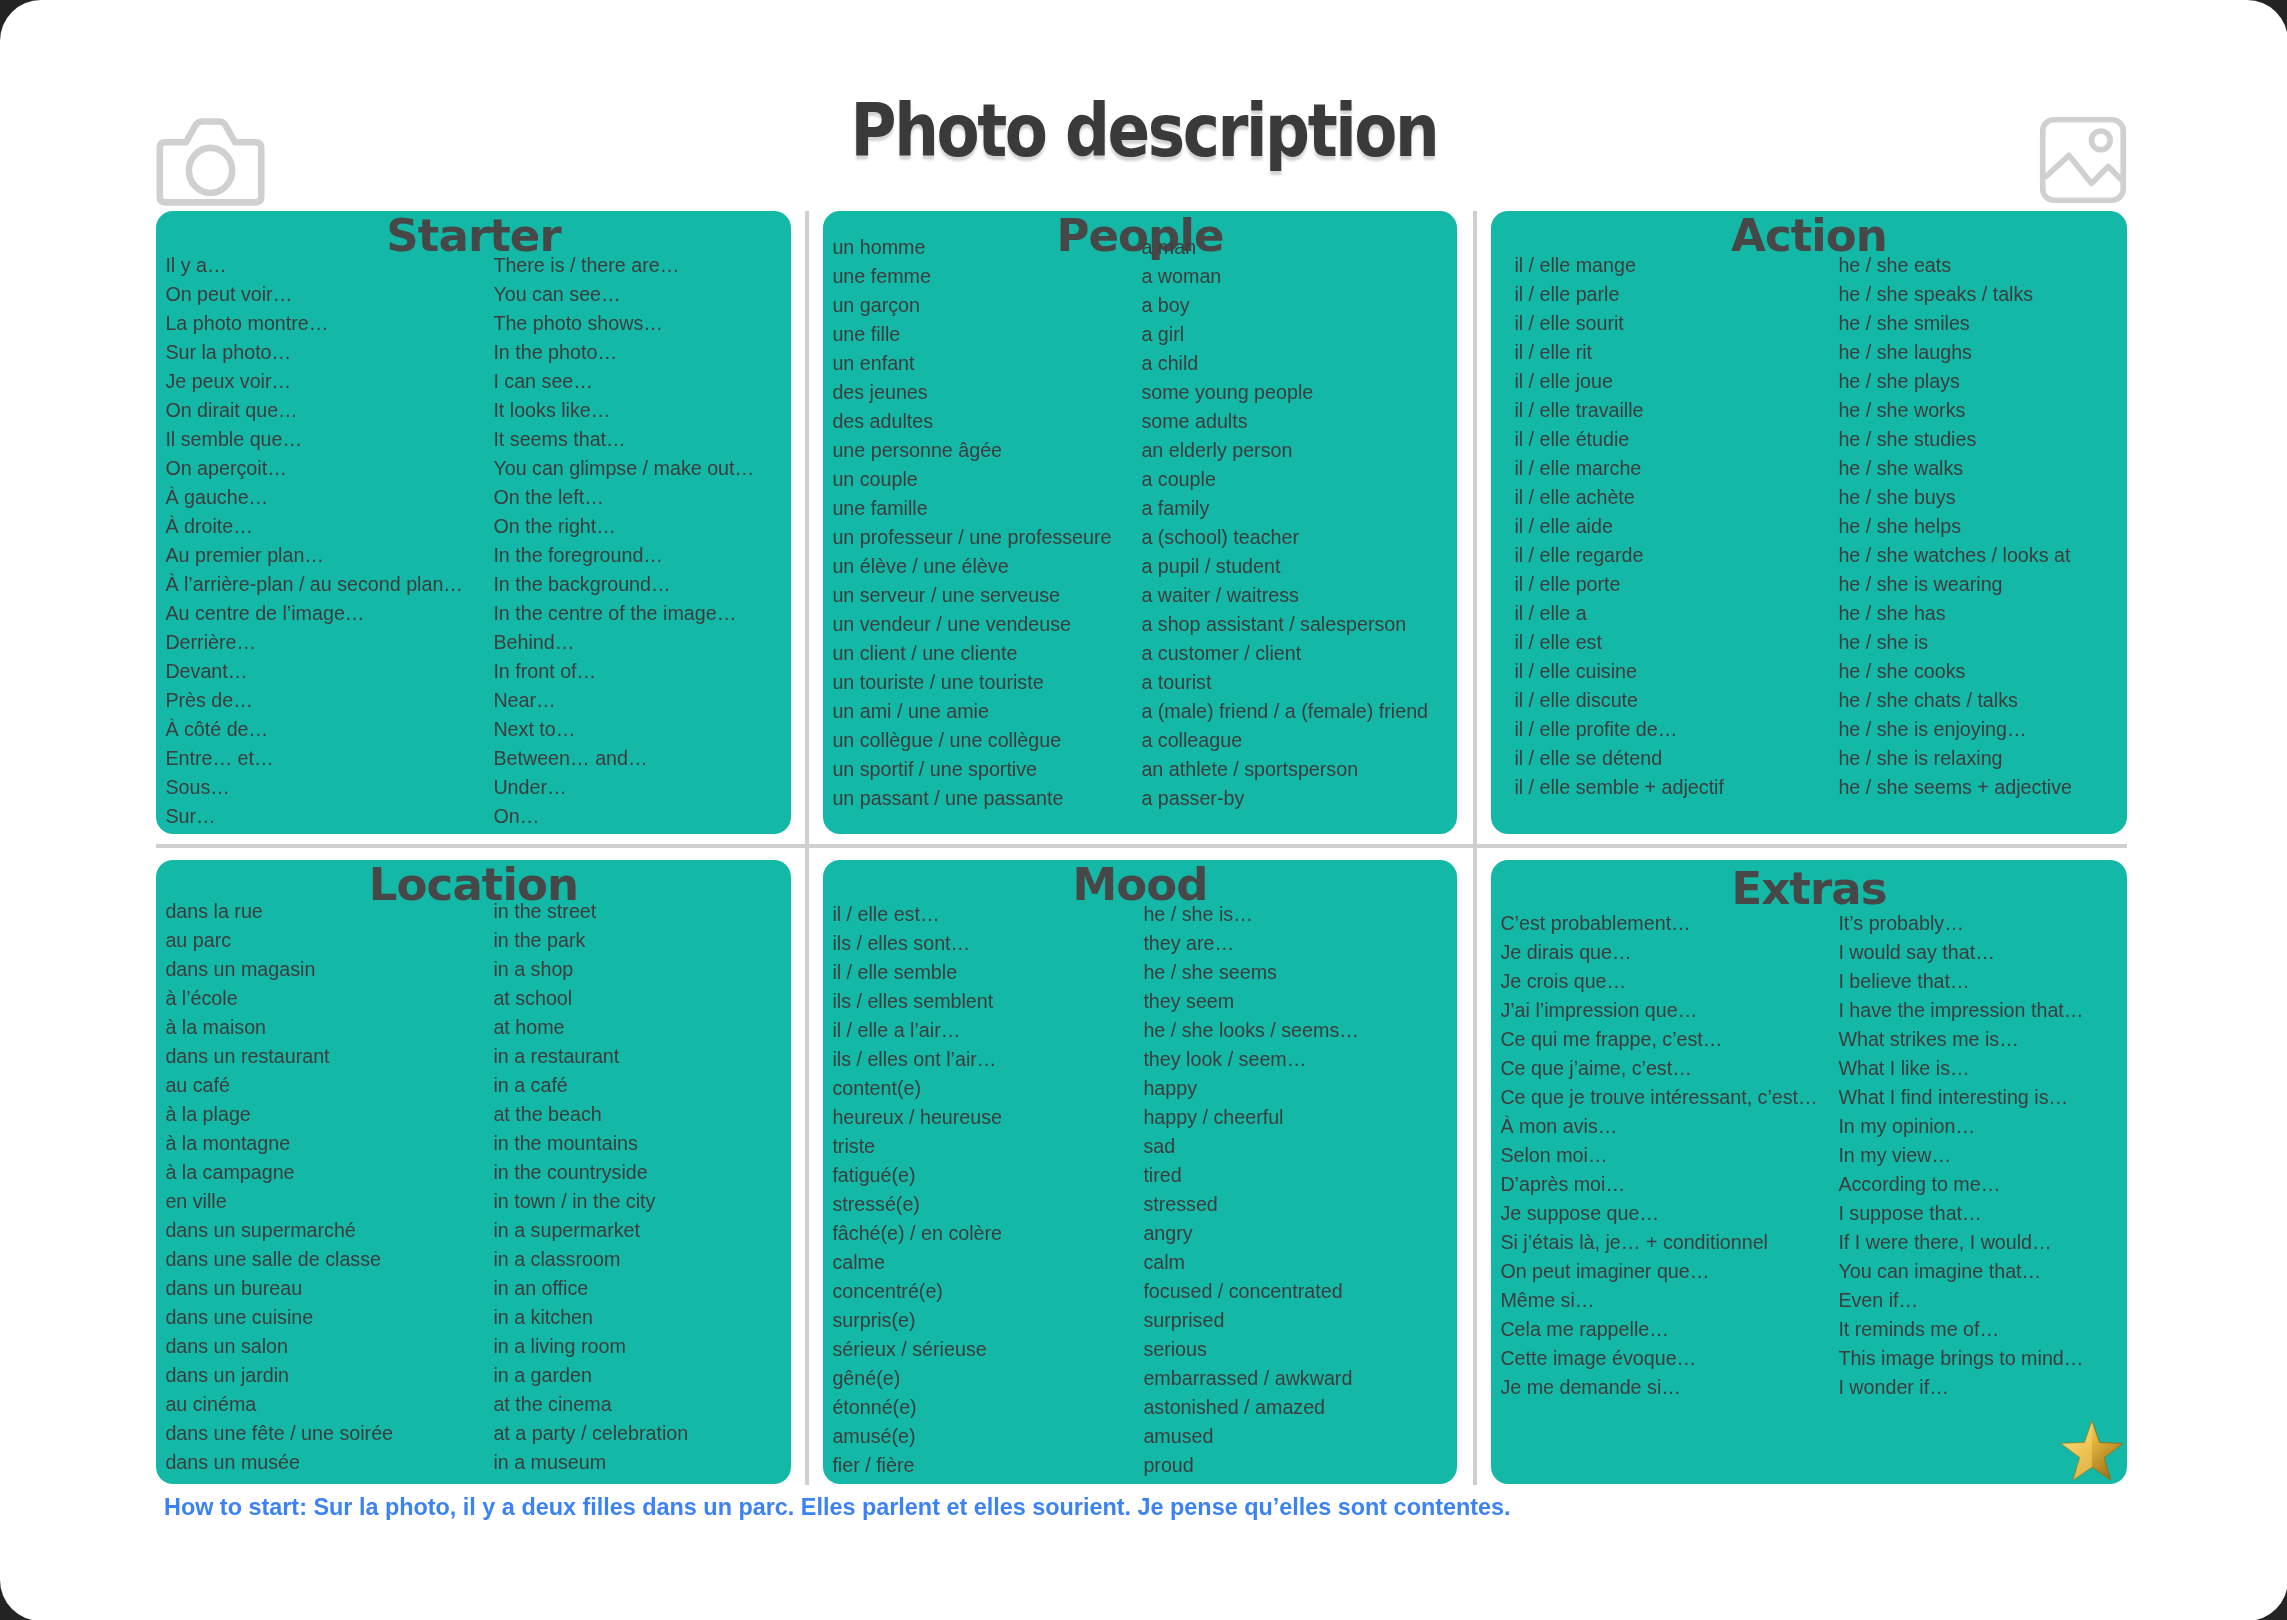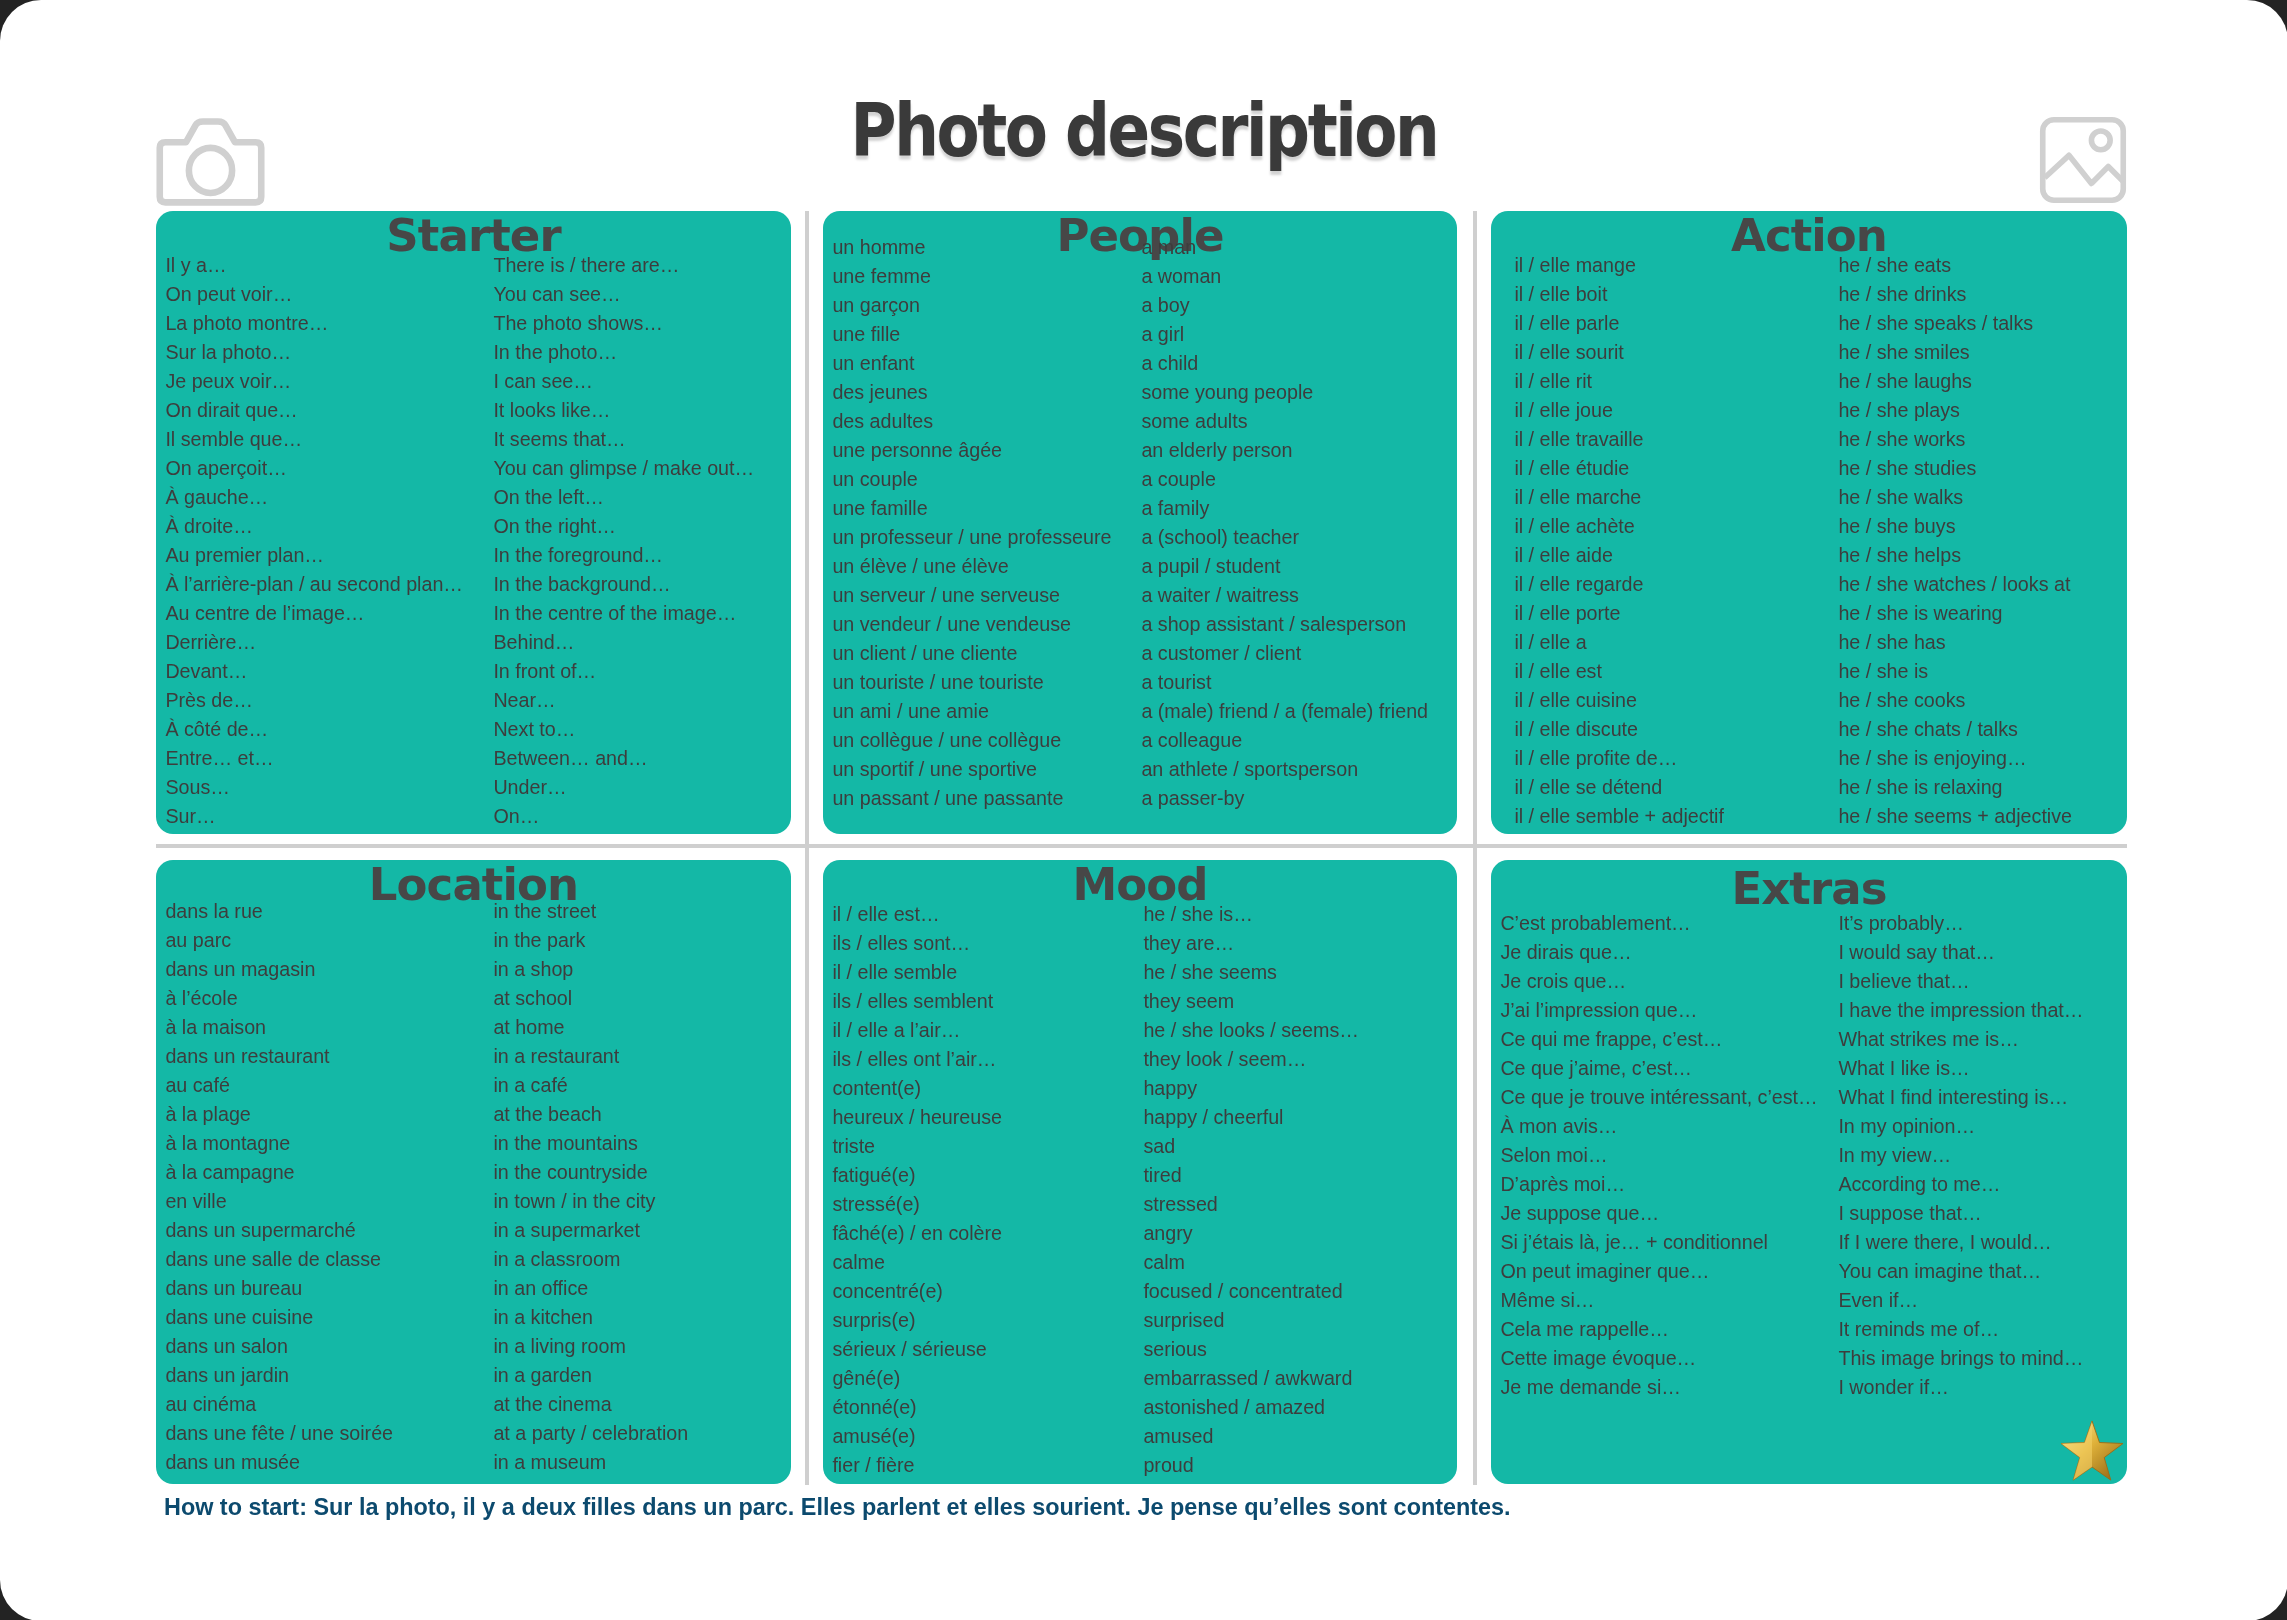--- a/index.html
+++ b/index.html
@@ -28,21 +28,21 @@
   .panel h2 {
     margin:0; text-align:center; font-family:"DejaVu Sans", sans-serif; font-weight:bold;
     font-size:45px; color:#474747; line-height:45px; letter-spacing:-0.9px;
   }
   .rows { position:absolute; left:9.4px; right:7.5px; }
   .row { display:flex; height:29px; line-height:29px; font-size:19.7px; color:#3d3d3d;
     font-family:"Liberation Sans", sans-serif; white-space:nowrap; }
   .row .fr { flex:0 0 auto; overflow:visible; }
   .row .en { flex:0 0 auto; overflow:visible; }
   .footer {
-    position:absolute; left:164px; top:1494px; font-size:23.4px; color:#0c4a6e;
+    position:absolute; left:164px; top:1494px; font-size:23.4px; color:#3b82f6;
     font-family:"Liberation Sans", sans-serif; font-weight:bold;
   }
   .star { position:absolute; width:66px; height:62px; }
 </style>
 </head>
 <body>
 
 <div class="page">
 
   <svg class="icon-cam" viewBox="0 0 116 100">
@@ -233,24 +233,20 @@
         </div>
       </div>
   </div>
 
   <div class="panel" style="left:1491px; top:211px; width:636px; height:623px;">
     <h2 style="margin-top:1.9px;">Action</h2>
     <div class="rows" style="top:40px; left:23.4px;">
         <div class="row">
           <span class="fr" style="width: 324px;">il / elle mange</span>
           <span class="en">he / she eats</span>
-        </div>
-        <div class="row">
-          <span class="fr" style="width: 324px;">il / elle boit</span>
-          <span class="en">he / she drinks</span>
         </div>
         <div class="row">
           <span class="fr" style="width: 324px;">il / elle parle</span>
           <span class="en">he / she speaks / talks</span>
         </div>
         <div class="row">
           <span class="fr" style="width: 324px;">il / elle sourit</span>
           <span class="en">he / she smiles</span>
         </div>
         <div class="row">

